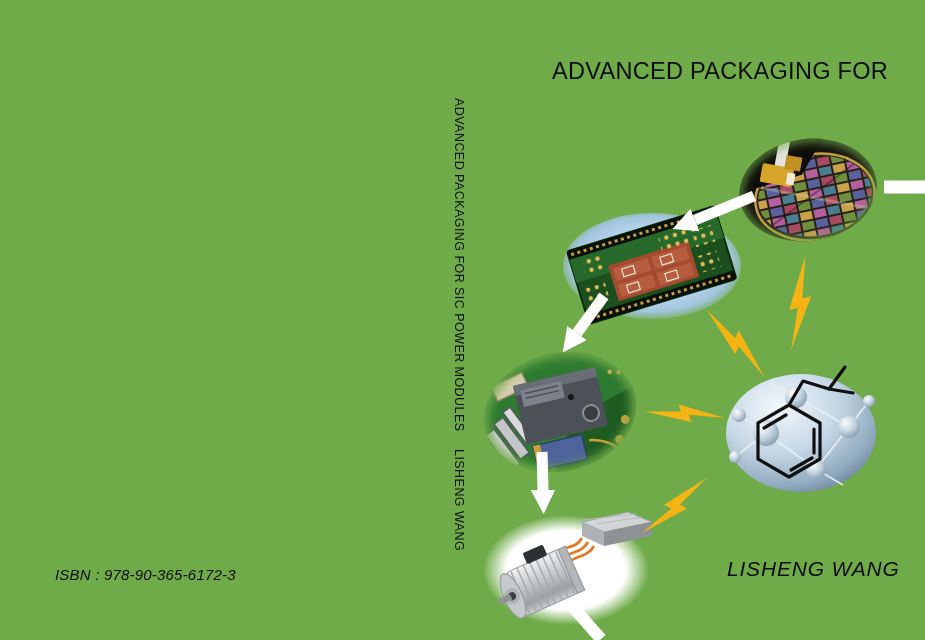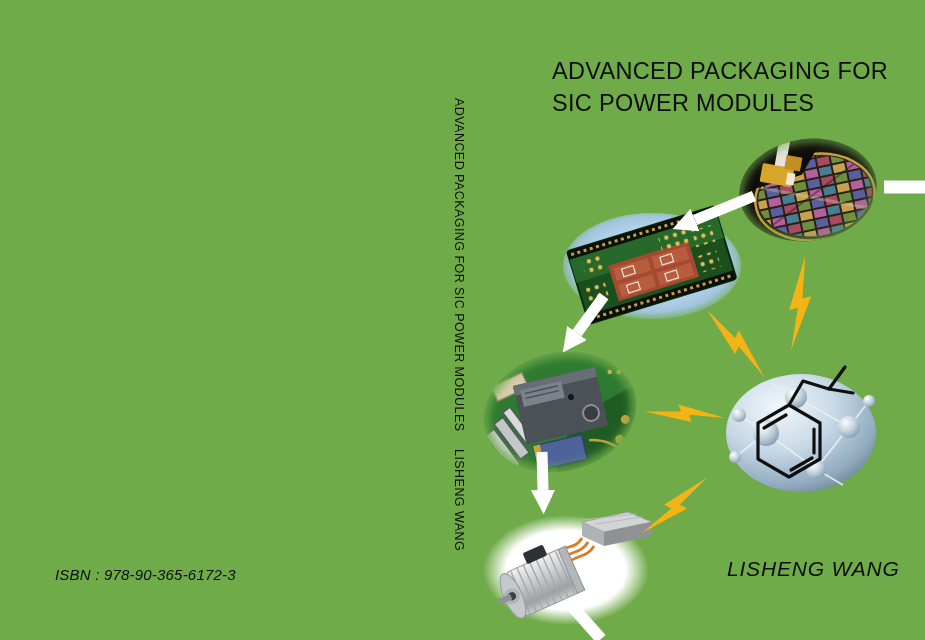--- a/index.html
+++ b/index.html
@@ -247,21 +247,21 @@
   </g>
 
   <g fill="#f6b414">
     <path d="M13,0 L0,58 L9,55 L5,100 L22,42 L13,45 Z" transform="translate(793,255) rotate(4) scale(0.95)"></path>
     <path d="M13,0 L0,58 L9,55 L5,100 L22,42 L13,45 Z" transform="translate(699,318) rotate(-45) scale(0.88)"></path>
     <path d="M13,0 L0,58 L9,55 L5,100 L22,42 L13,45 Z" transform="translate(645,422) rotate(-90) scale(0.8)"></path>
     <path d="M13,0 L0,58 L9,55 L5,100 L22,42 L13,45 Z" transform="translate(699,470) rotate(45) scale(0.85)"></path>
   </g>
 </svg>
 
-  <div class="front-title"><span>ADVANCED PACKAGING FOR</span><br><span>SIC POWER MODULES</span></div>
+  <div class="front-title"><span>ADVANCED PACKAGING FOR</span><br></div>
 
   <div class="front-author">LISHENG WANG</div>
 
   <div class="spine-title">ADVANCED PACKAGING FOR SIC POWER MODULES</div>
   <div class="spine-author">LISHENG WANG</div>
 
   <div class="isbn">ISBN : 978-90-365-6172-3</div>
 
 </div>
 

